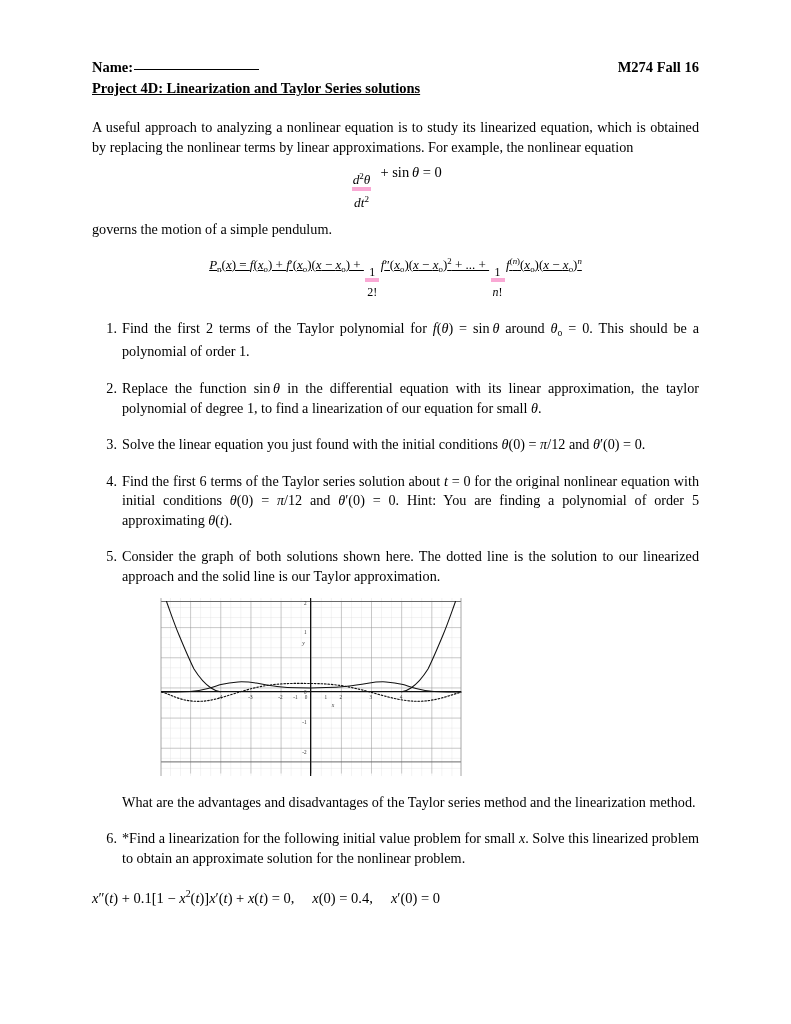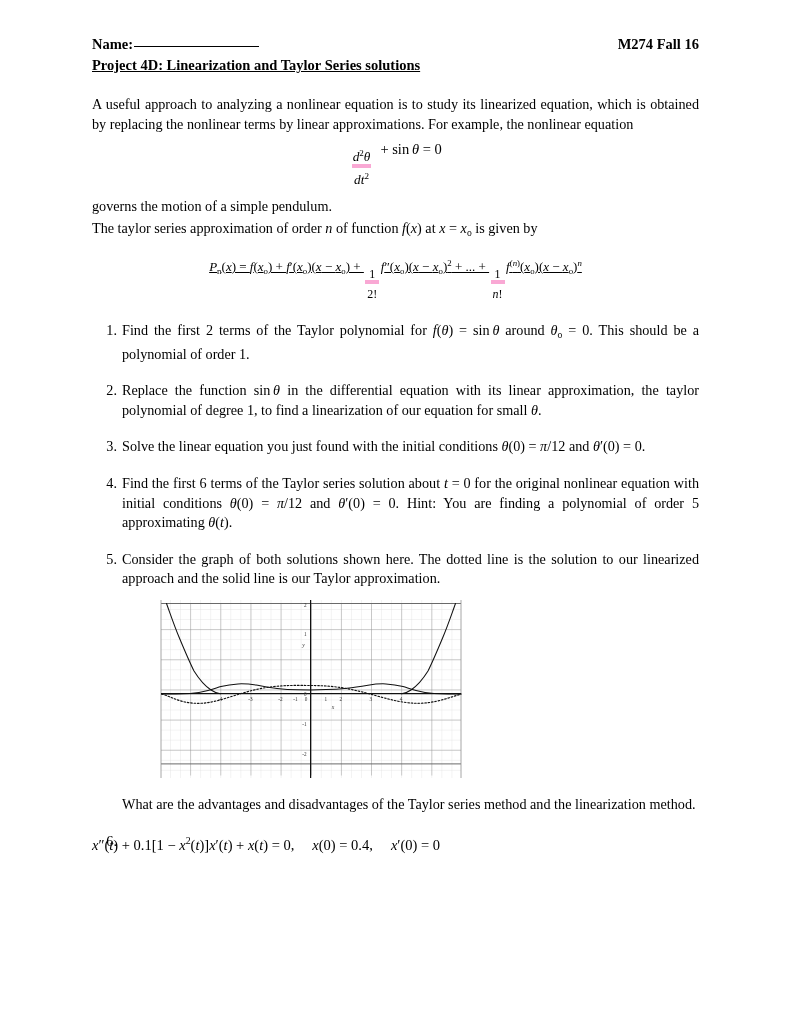--- a/index.html
+++ b/index.html
@@ -17,21 +17,21 @@
   }
   .page {
     position: absolute;
     left: 0; top: 0;
     width: 791px;
     height: 1024px;
   }
   .content {
     position: absolute;
     left: 92px;
-    top: 35px;
+    top: 58px;
     width: 607px;
   }
   
   .hdr-row {
     display: flex;
     justify-content: space-between;
     align-items: baseline;
     font-size: 14.5px;
     font-weight: bold;
     line-height: 19px;
@@ -152,23 +152,20 @@
     <div class="eq">
       <span class="frac">
         <span class="num"><i class="mathi">d</i><sup class="sp">2</sup><i class="mathi">θ</i></span>
         <span class="den"><i class="mathi">dt</i><sup class="sp">2</sup></span>
       </span>
       <span> + sin <i class="mathi">θ</i> = 0</span>
     </div>
 
     <div class="para tight nojust">governs the motion of a simple pendulum.</div>
 
-    <div class="para tight nojust" style="margin-top:2px;">
-      <span>The taylor series approximation of order </span><i class="mathi">n</i><span> of function </span><i class="mathi">f</i>(<i class="mathi">x</i>)<span> at </span><i class="mathi">x</i> = <i class="mathi">x</i><sub class="sb">o</sub><span> is given by</span>
-    </div>
 
     <div class="eq eq-big" style="margin-top:16px;">
       <i class="mathi">P</i><sub class="sb">n</sub>(<i class="mathi">x</i>) = <i class="mathi">f</i>(<i class="mathi">x</i><sub class="sb">o</sub>) + <i class="mathi">f</i>′(<i class="mathi">x</i><sub class="sb">o</sub>)(<i class="mathi">x</i> − <i class="mathi">x</i><sub class="sb">o</sub>) +
       <span class="frac">
         <span class="num">1</span>
         <span class="den">2!</span>
       </span><i class="mathi">f</i>″(<i class="mathi">x</i><sub class="sb">o</sub>)(<i class="mathi">x</i> − <i class="mathi">x</i><sub class="sb">o</sub>)<sup class="sp">2</sup> + ... +
       <span class="frac">
         <span class="num">1</span>
         <span class="den"><i class="mathi">n</i>!</span>
@@ -277,20 +274,21 @@
             <path fill="none" stroke="#111111" stroke-width="1.05" stroke-linecap="round" d="M 295.5,4.5 C 292,14 288,26 283,38 C 278,50 273,62 268,72
                  C 263,80 257,87 251,91 C 248,93 245,94.3 241.7,94.85"></path>
           </svg>
         </div>
 
         <div class="sub-para">What are the advantages and disadvantages of the Taylor series method and the linearization method.</div>
       </li>
 
       <li>
         <span class="qn">6.</span>
+        <span><span>*Find a linearization for the following initial value problem for small </span><i class="mathi">x</i><span>. Solve this linearized problem to obtain an approximate solution for the nonlinear problem.</span></span>
       </li>
     </ol>
 
     <div class="final-eq">
       <i class="mathi">x</i>″(<i class="mathi">t</i>) + 0.1[1 − <i class="mathi">x</i><sup class="sp">2</sup>(<i class="mathi">t</i>)]<i class="mathi">x</i>′(<i class="mathi">t</i>) + <i class="mathi">x</i>(<i class="mathi">t</i>) = 0,<span class="sp-wide"></span><i class="mathi">x</i>(0) = 0.4,<span class="sp-wide"></span><i class="mathi">x</i>′(0) = 0
     </div>
 
   </div>
 </div>
 

